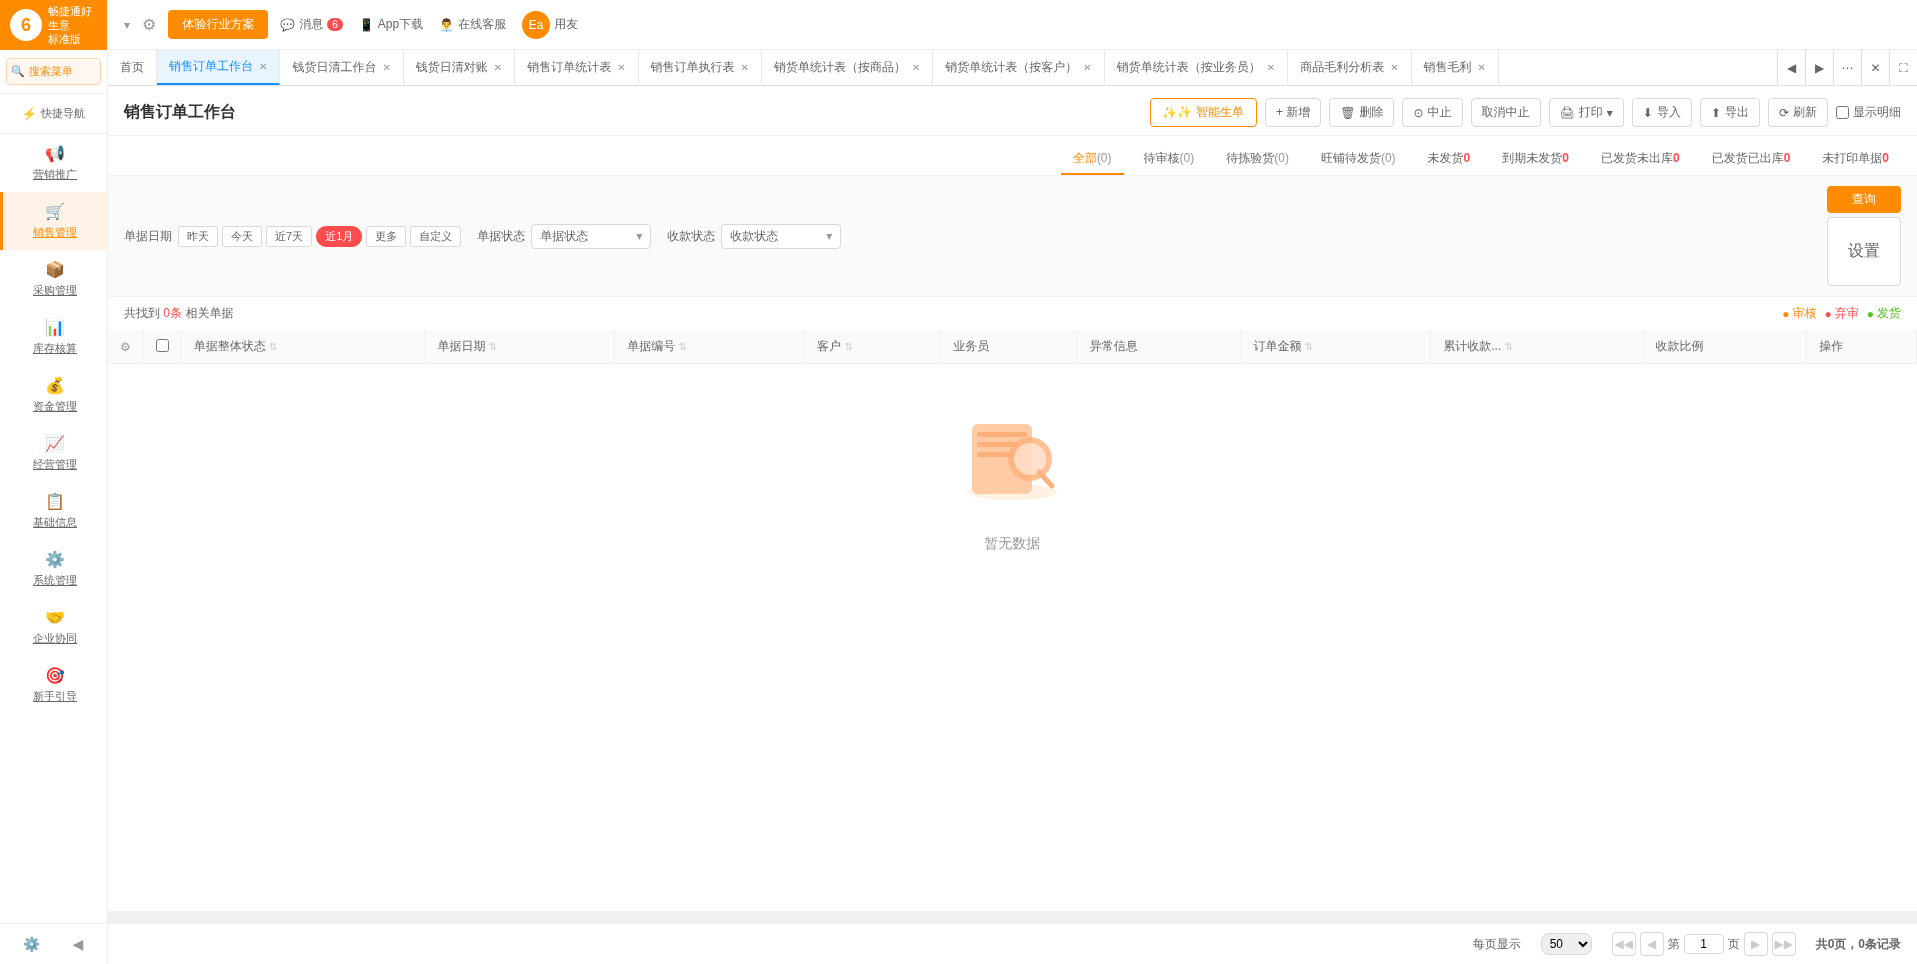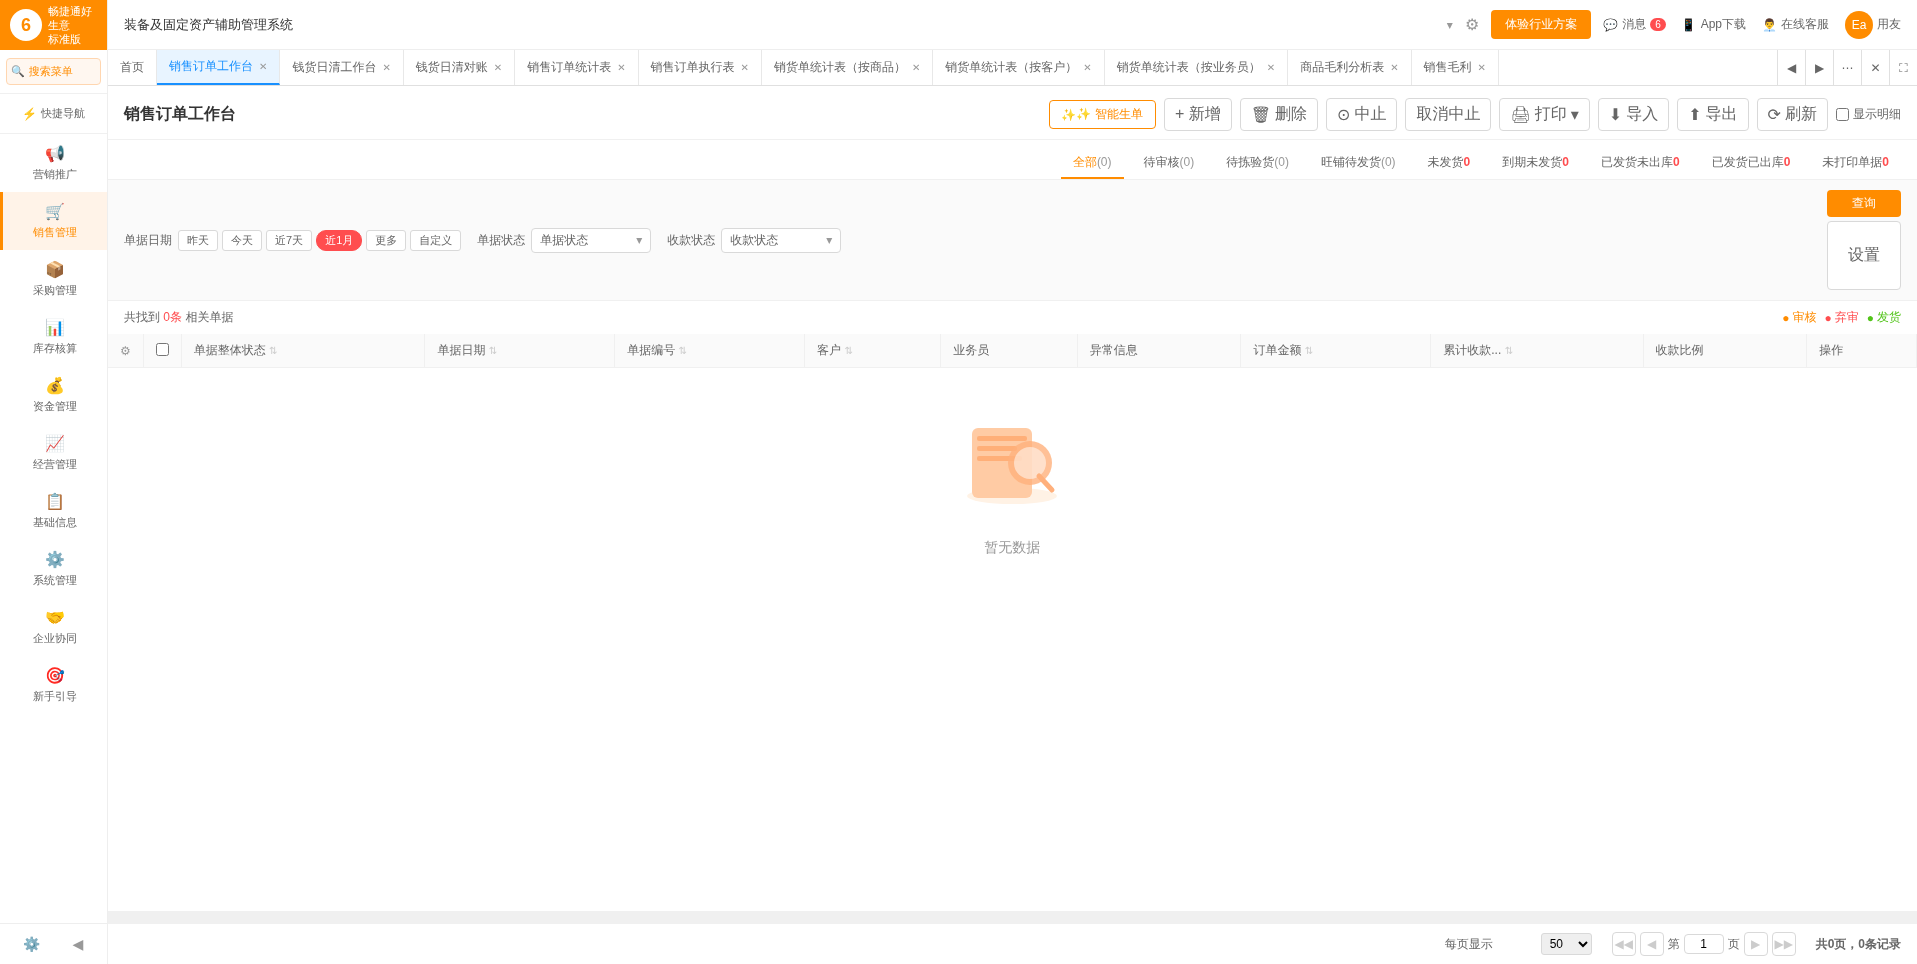--- a/index.html
+++ b/index.html
@@ -9,21 +9,21 @@
     .sidebar { width: 108px; background: #fff; display: flex; flex-direction: column; border-right: 1px solid #eee; flex-shrink: 0; }
     .sidebar-logo { background: #ff8c00; color: white; padding: 10px; display: flex; align-items: center; gap: 6px; height: 50px; }
     .sidebar-logo-icon { width: 32px; height: 32px; background: white; border-radius: 50%; display: flex; align-items: center; justify-content: center; color: #ff8c00; font-size: 18px; font-weight: bold; flex-shrink: 0; }
     .sidebar-logo-text { font-size: 11px; color: white; line-height: 1.3; }
     .sidebar-search { padding: 8px 6px; border-bottom: 1px solid #f0f0f0; }
     .sidebar-search-btn { width: 100%; background: #fff7f0; border: 1px solid #ffd6b0; border-radius: 4px; padding: 5px 4px; cursor: pointer; color: #ff8c00; font-size: 11px; display: flex; align-items: center; gap: 4px; }
     .sidebar-nav { flex: 1; overflow-y: auto; }
     .sidebar-item { display: flex; flex-direction: column; align-items: center; padding: 10px 4px; cursor: pointer; border-left: 3px solid transparent; gap: 4px; color: #666; }
     .sidebar-item.active { background: #fff3e8; border-left-color: #ff8c00; color: #ff8c00; }
     .sidebar-item-icon { font-size: 16px; }
-    .sidebar-item-label { font-size: 11px; text-align: right; }
+    .sidebar-item-label { font-size: 11px; text-align: right; text-decoration: underline; }
     .sidebar-bottom { padding: 8px; display: flex; justify-content: space-around; border-top: 1px solid #eee; }
     .sidebar-bottom-btn { background: none; border: none; cursor: pointer; color: #999; font-size: 14px; padding: 4px; }
 
     
     .main { flex: 1; display: flex; flex-direction: column; overflow: hidden; }
 
     
     .topbar { height: 50px; background: white; border-bottom: 1px solid #eee; display: flex; align-items: center; padding: 0 16px; gap: 12px; flex-shrink: 0; }
     .topbar-title { font-size: 13px; color: #333; flex: 1; display: flex; align-items: center; gap: 8px; }
     .topbar-arrow { color: #999; font-size: 12px; }
@@ -44,21 +44,21 @@
     .tab-nav-btn { width: 28px; height: 36px; display: flex; align-items: center; justify-content: center; cursor: pointer; color: #666; border-left: 1px solid #e0e0e0; }
 
     
     .content { flex: 1; overflow: hidden; display: flex; flex-direction: column; background: #f5f5f5; }
     .content-inner { flex: 1; overflow: hidden; display: flex; flex-direction: column; background: white; margin: 0; }
 
     
     .page-header { padding: 12px 16px 8px; display: flex; align-items: center; justify-content: space-between; border-bottom: 1px solid #f0f0f0; flex-shrink: 0; }
     .page-title { font-size: 16px; font-weight: bold; color: #333; }
     .page-actions { display: flex; align-items: center; gap: 8px; }
-    .action-btn { display: flex; align-items: center; gap: 4px; padding: 5px 10px; border: 1px solid #d9d9d9; border-radius: 4px; background: white; cursor: pointer; font-size: 16px; color: #666; }
+    .action-btn { display: flex; align-items: center; gap: 4px; padding: 5px 10px; border: 1px solid #d9d9d9; border-radius: 4px; background: white; cursor: pointer; font-size: 12px; color: #666; }
     .smart-btn { background: white; border: 1px solid #ff8c00; color: #ff8c00; padding: 5px 12px; border-radius: 4px; cursor: pointer; font-size: 12px; display: flex; align-items: center; gap: 4px; }
 
     
     .subtabs { padding: 8px 16px 0; display: flex; gap: 8px; border-bottom: 1px solid #f0f0f0; flex-shrink: 0; justify-content: flex-end; }
     .subtab { padding: 6px 12px; cursor: pointer; color: #666; font-size: 12px; border-bottom: 2px solid transparent; white-space: nowrap; }
     .subtab.active { color: #ff8c00; border-bottom-color: #ff8c00; }
     .subtab-count { color: #999; }
     .subtab-count.red { color: #ff4d4f; font-weight: bold; }
 
     
@@ -100,21 +100,21 @@
     .col-gear { width: 32px; text-align: center; color: #999; cursor: pointer; }
 
     
     .empty-state { flex: 1; display: flex; flex-direction: column; align-items: center; justify-content: center; color: #999; gap: 12px; padding: 40px; }
     .empty-icon { font-size: 80px; color: #ffcba4; }
     .empty-text { font-size: 14px; color: #999; }
 
     
     .pagination { padding: 8px 16px; display: flex; align-items: center; justify-content: flex-end; gap: 20px; border-top: 1px solid #f0f0f0; flex-shrink: 0; background: white; }
     .page-size-label { color: #666; font-size: 12px; }
-    .page-size-select { border: 1px solid #d9d9d9; border-radius: 3px; padding: 2px 4px; font-size: 12px; margin-left: 28px; }
+    .page-size-select { border: 1px solid #d9d9d9; border-radius: 8px; padding: 2px 4px; font-size: 12px; }
     .page-nav { display: flex; align-items: center; gap: 4px; }
     .page-btn { width: 24px; height: 24px; display: flex; align-items: center; justify-content: center; border: 1px solid #d9d9d9; border-radius: 4px; cursor: pointer; background: white; color: #666; font-size: 12px; }
     .page-btn.disabled { color: #ccc; cursor: not-allowed; }
     .page-input { width: 40px; border: 1px solid #d9d9d9; border-radius: 4px; padding: 2px 4px; text-align: center; font-size: 12px; }
     .page-total { color: #666; font-size: 12px; font-weight: bold; }
 
     
     .horizontal-scroll { height: 12px; background: #f0f0f0; overflow-x: scroll; flex-shrink: 0; }
     .horizontal-scroll-inner { height: 1px; width: 2000px; }
 
@@ -189,21 +189,20 @@
   </nav>
   <div class="sidebar-bottom">
     <button class="sidebar-bottom-btn">⚙️</button>
     <button class="sidebar-bottom-btn">◀</button>
   </div>
 </div>
 
 <div class="main">
 
   <div class="topbar">
-    <span class="topbar-title">装备及固定资产辅助管理系统</span>
     <span class="topbar-arrow">▾</span>
     <span class="topbar-gear">⚙</span>
     <button class="topbar-solution-btn">体验行业方案</button>
     <div class="topbar-right">
       <div class="topbar-right-item">
         <span>💬</span>
         <span>消息</span>
         <span class="badge">6</span>
       </div>
       <div class="topbar-right-item">

